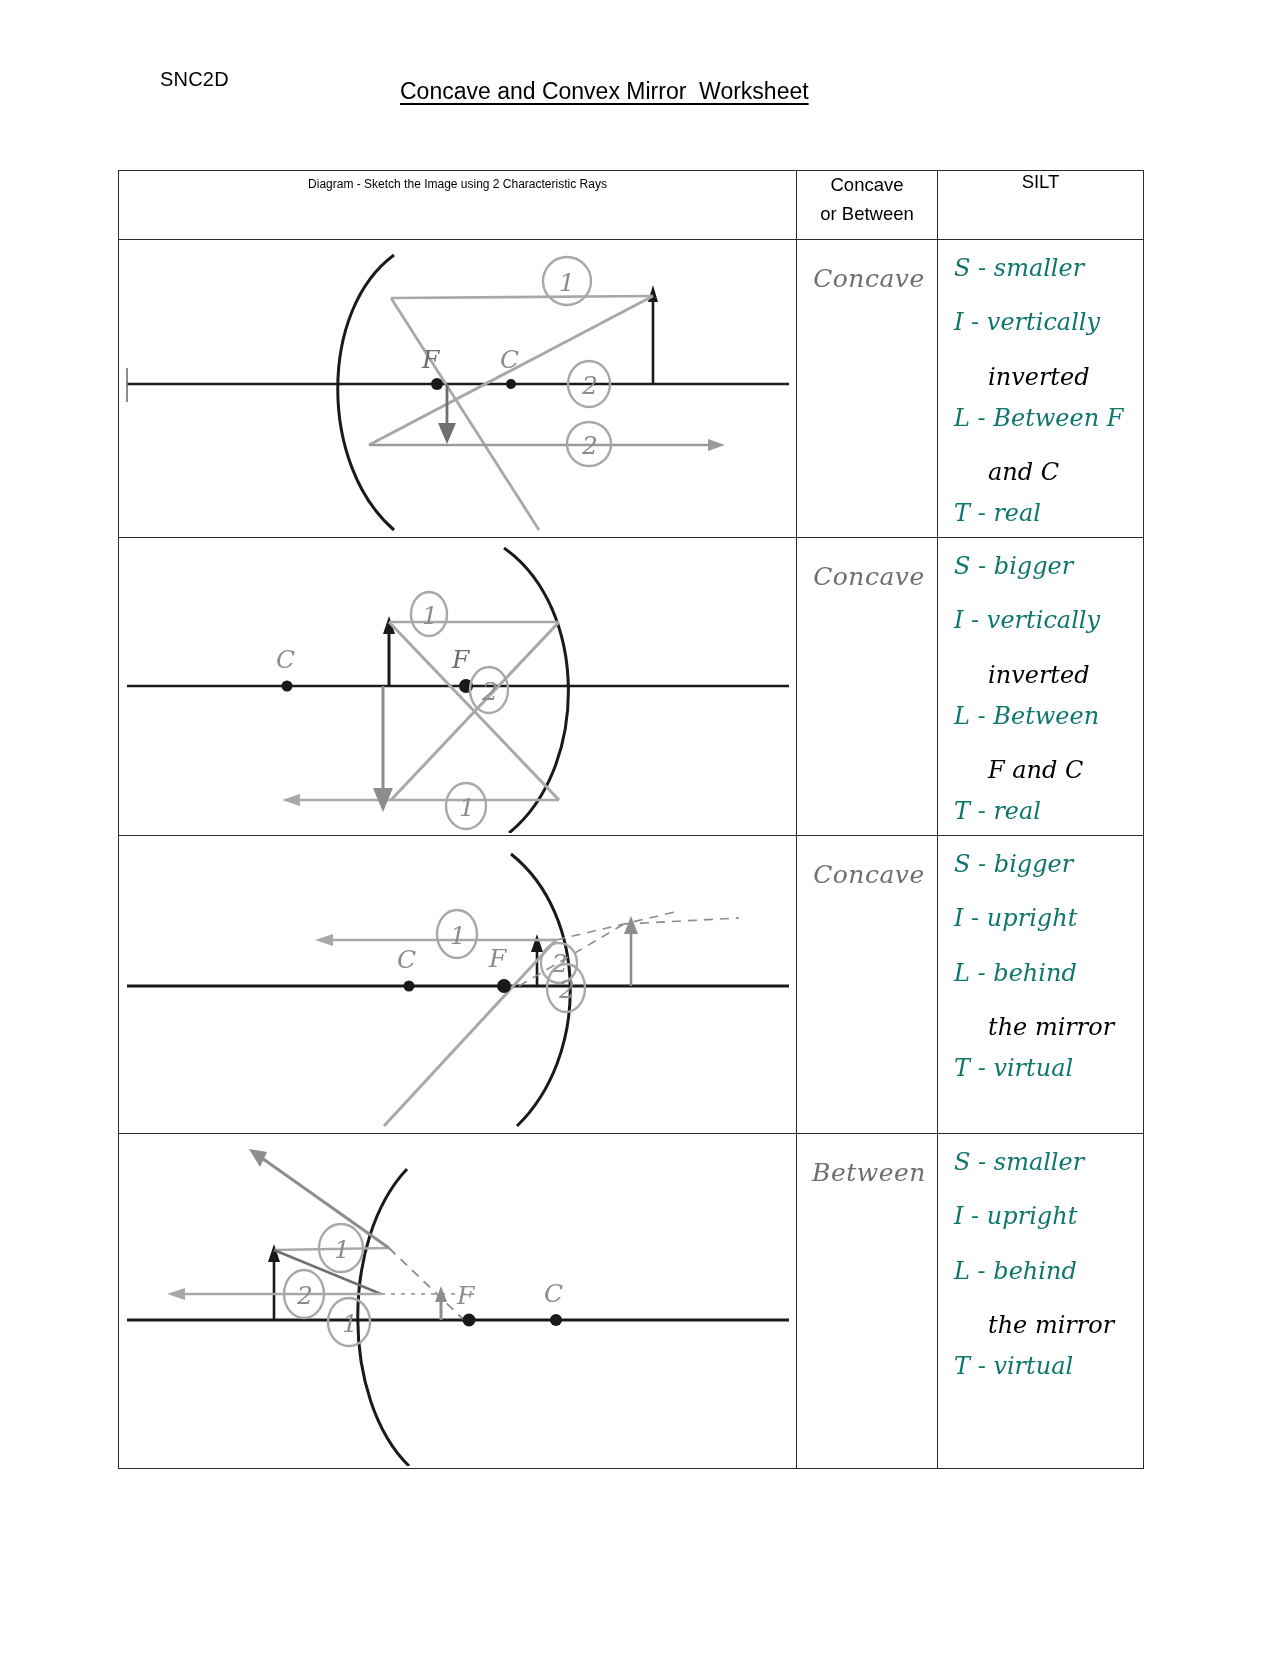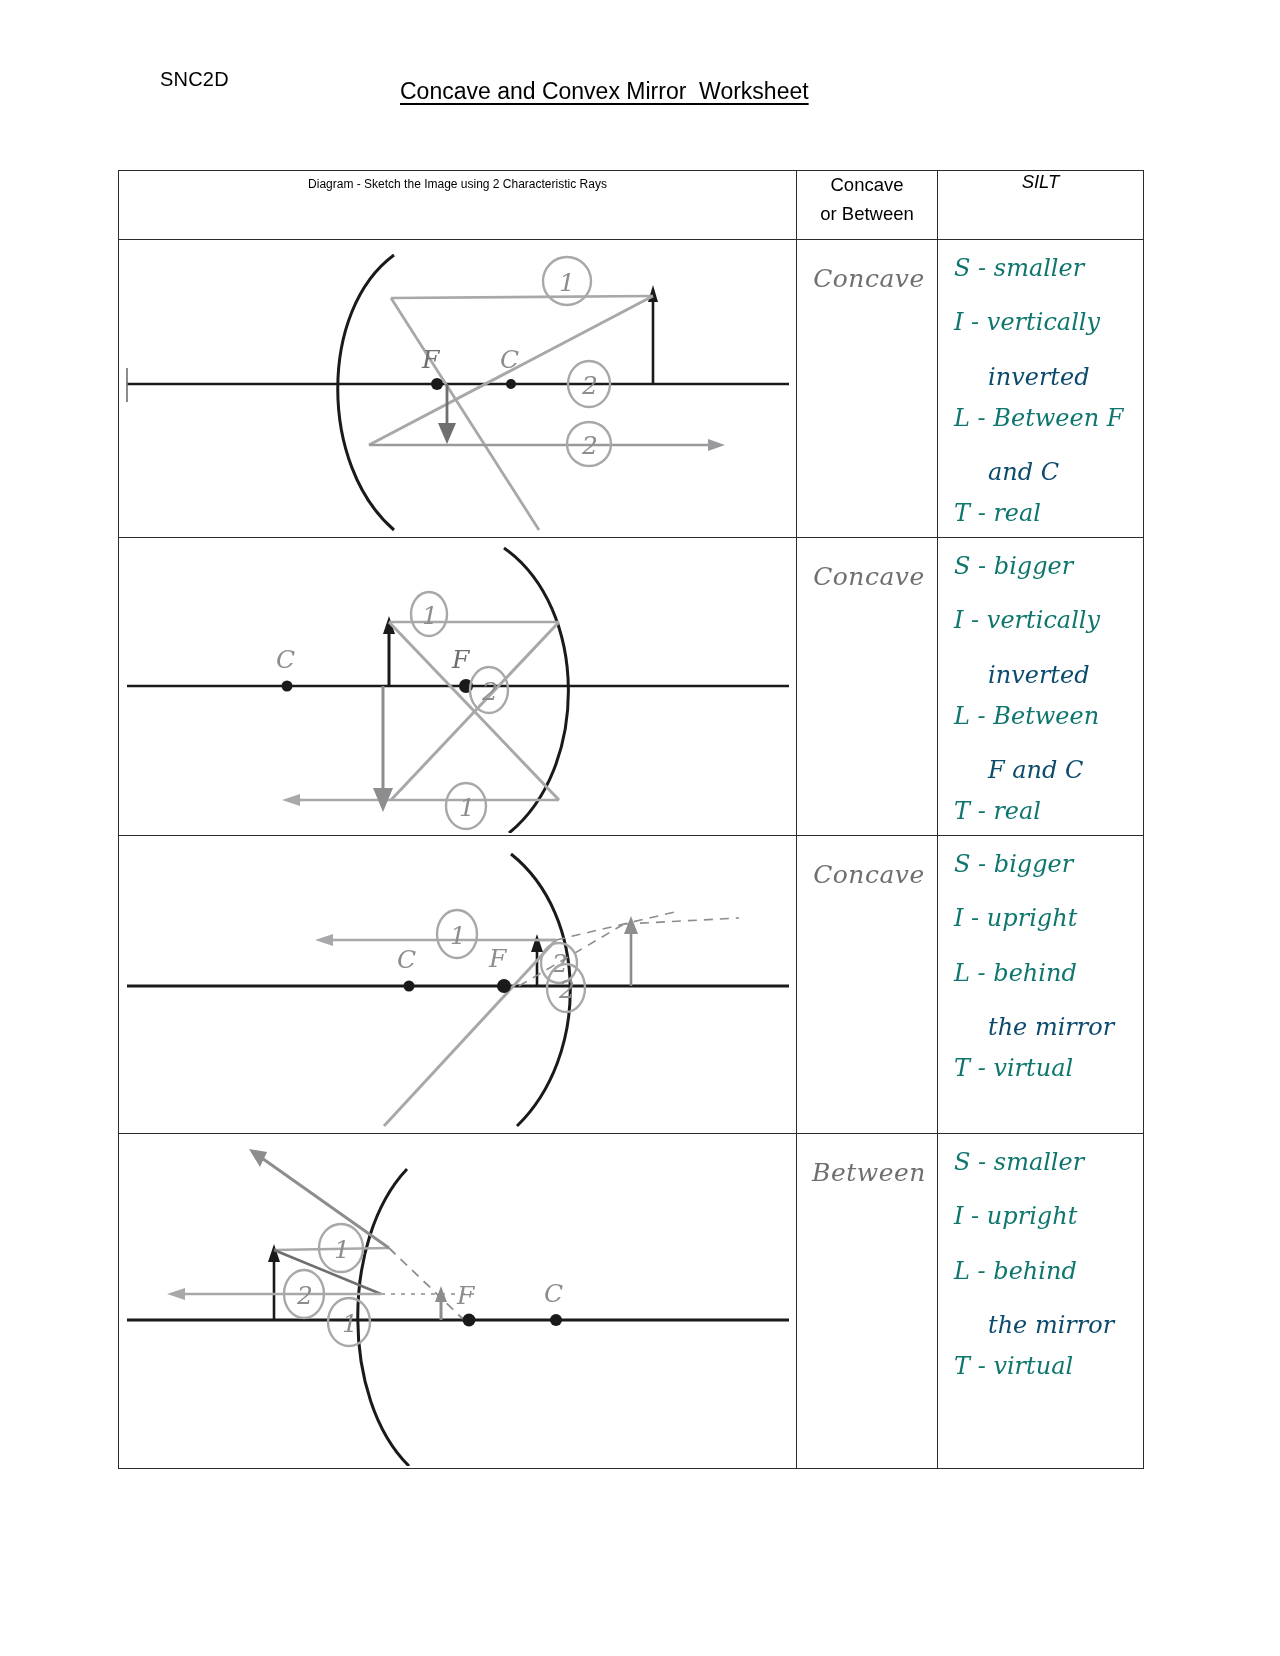--- a/index.html
+++ b/index.html
@@ -62,21 +62,21 @@
 
   thead th {
     height: 68px;
     font-weight: normal;
     text-align: center;
     vertical-align: middle;
     font-size: 18.5px;
   }
   .hdr-diagram { font-size: 12px; white-space: nowrap; }
   .hdr-type-l1, .hdr-type-l2 { display:block; line-height: 1.55; }
-  .hdr-silt { font-size: 18.5px; font-style: italic; }
+  .hdr-silt { font-size: 18.5px; }
 
   tbody td { height: 297px; }
   tr.row-last td { height: 334px; }
 
   
   .hand {
     font-family: "DejaVu Serif", serif;
     color: #6f6f70;
     font-size: 25px;
     font-style: italic;
@@ -100,21 +100,21 @@
     font-family: "DejaVu Serif", serif;
     color: #0f766e;
     font-style: italic;
     font-size: 24px;
     line-height: 1.22;
     white-space: pre;
   }
   .silt-cont {
     display: block;
     font-family: "DejaVu Serif", serif;
-    color: #0c4a6e;
+    color: #000000;
     font-style: italic;
     font-size: 24px;
     line-height: 1.18;
     padding-left: 34px;
     white-space: pre;
     margin-top: 25px;
   }
   .silt-group { margin-bottom: 13px; }
 
   

